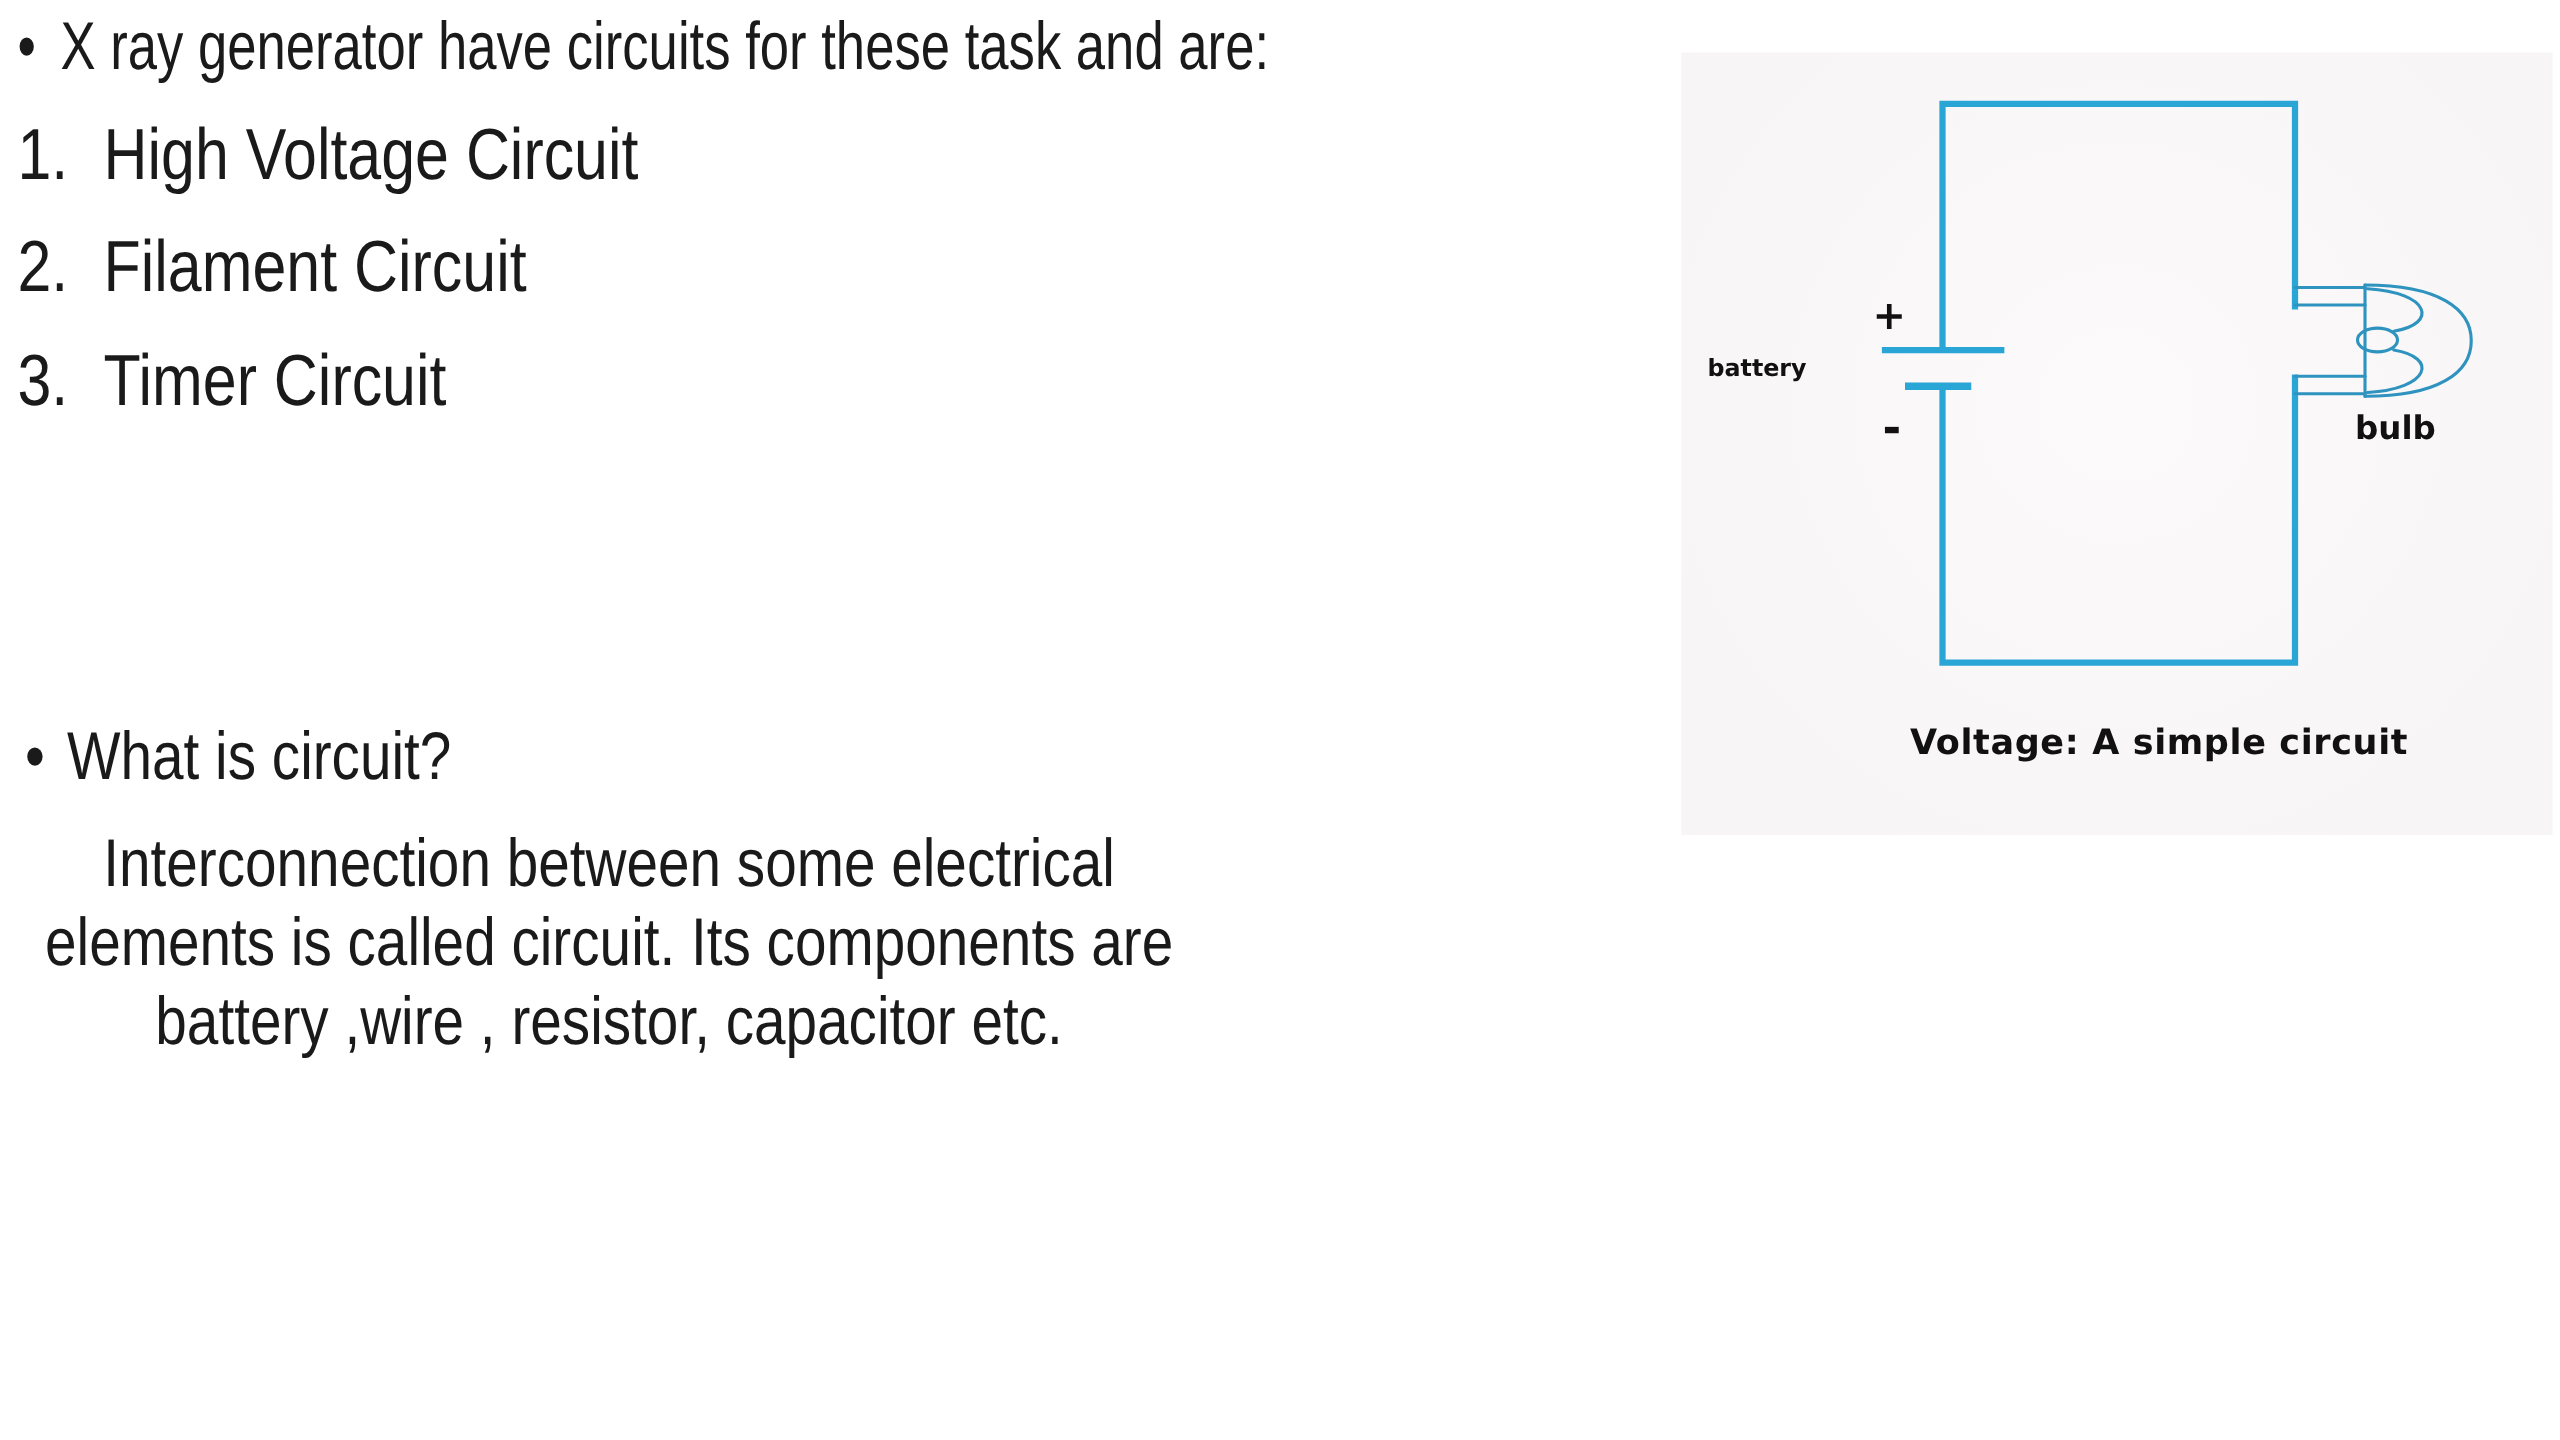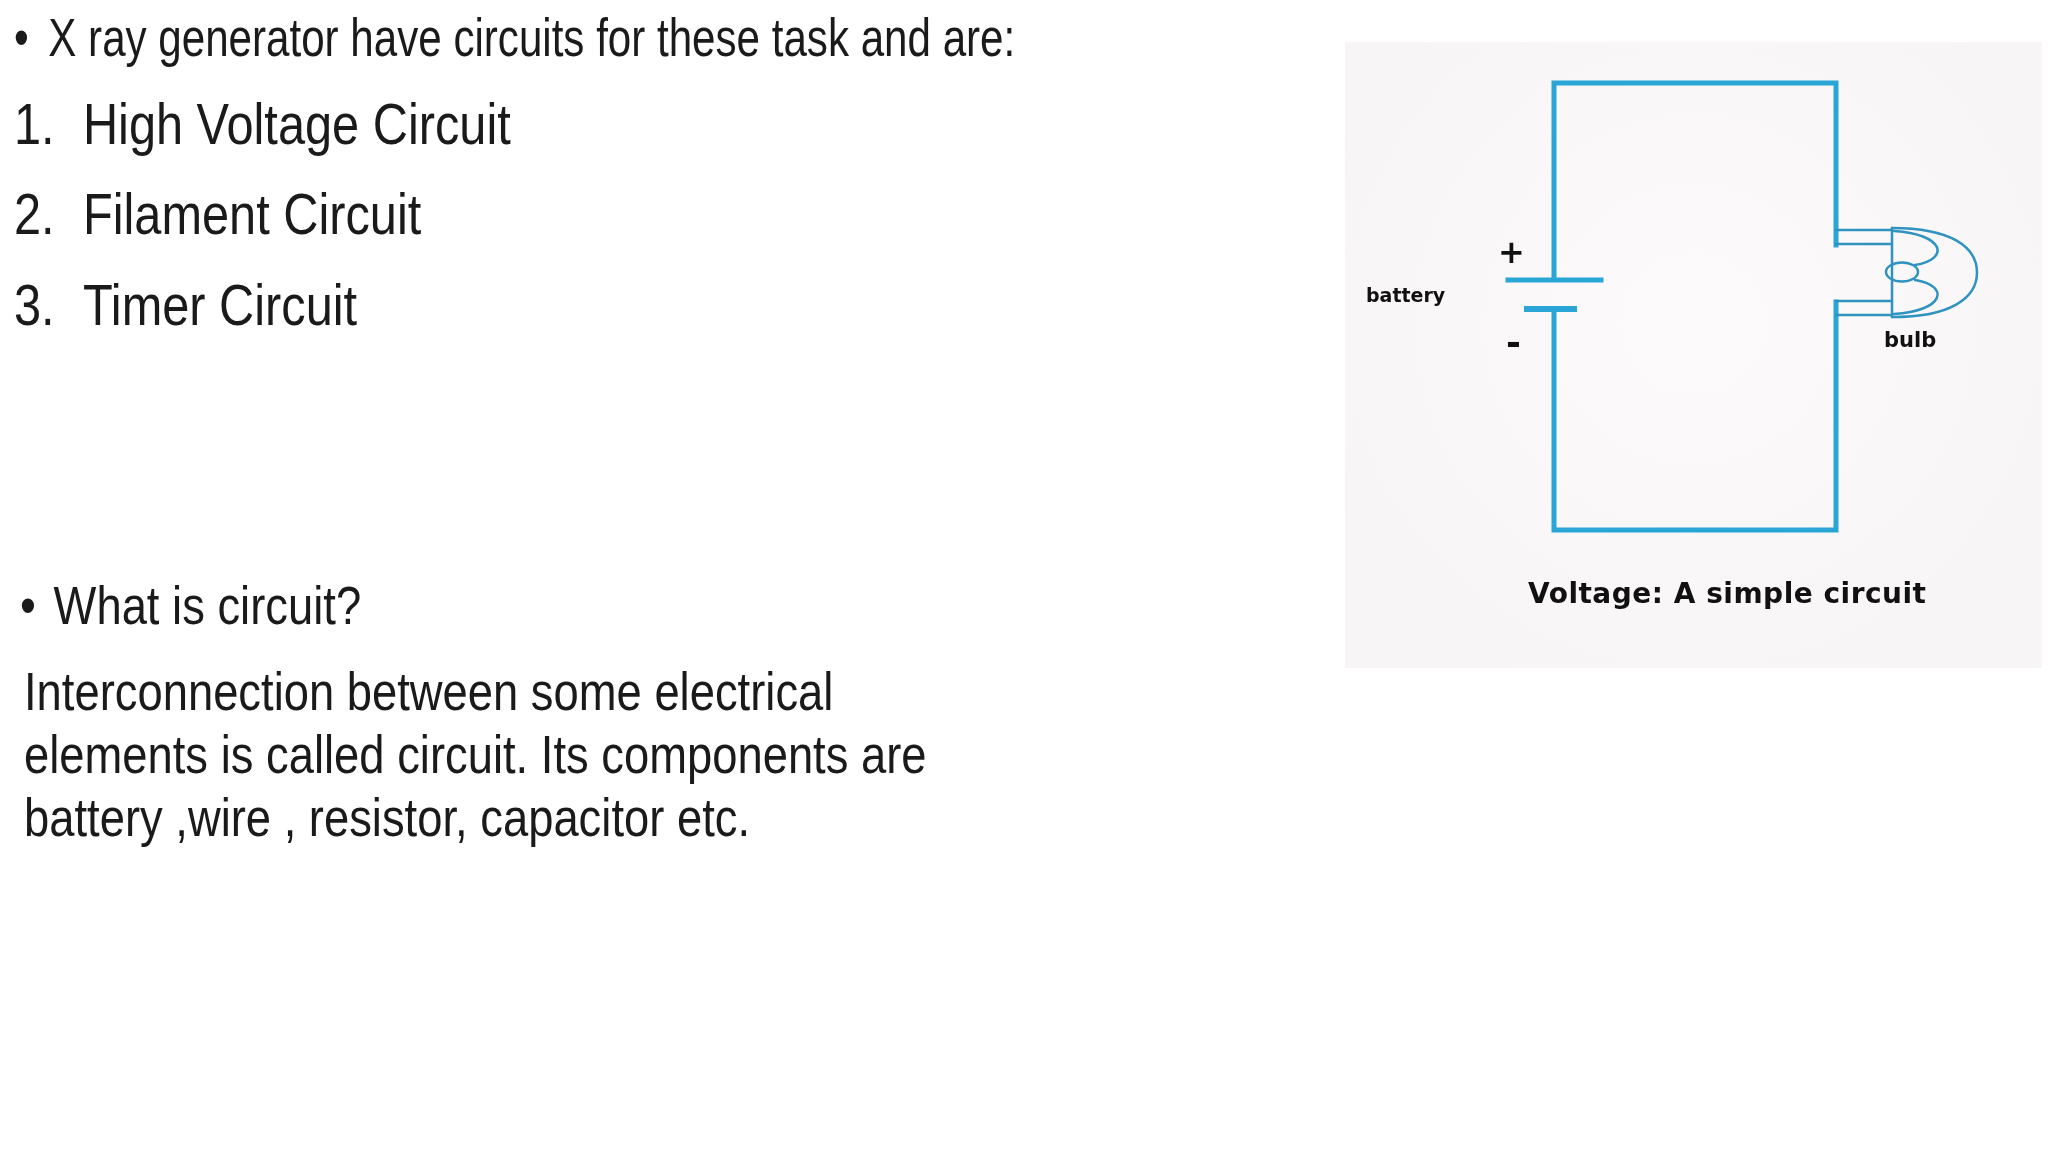--- a/index.html
+++ b/index.html
@@ -19,21 +19,21 @@
   .bullet-span{display:inline-block;width:44px;}
   .bullet-span2{display:inline-block;width:40px;}
   .fig-panel{
     left:1345px;top:42px;width:697px;height:626px;
     background:radial-gradient(ellipse at 50% 45%, #fcfafa 0%, #f8f5f6 80%);
   }
   .fig-label{font-family:"DejaVu Sans","Liberation Sans",sans-serif;font-weight:bold;color:#111;}
   .lbl-plus{left:1498px;top:233px;font-size:32px;}
   .lbl-battery{left:1366px;top:284px;font-size:19px;}
   .lbl-minus{left:1506px;top:322px;font-size:36px;}
-  .lbl-bulb{left:1884px;top:328px;font-size:21px;}
+  .lbl-bulb{left:1884px;top:328px;font-size:26px;}
   .lbl-caption{left:1528px;top:577px;font-size:28px;letter-spacing:0.5px;}
   svg{display:block;}
 </style>
 </head>
 <body>
 
 <div class="abs slide-text line cond-more" style="left:14px;top:5px;">
   <span class="bullet-span">•</span><span>X ray generator have circuits for these task and are:</span>
 </div>
 
@@ -47,21 +47,21 @@
 </div>
 <div class="abs list-row cond" style="left:14px;top:270px;">
   <span class="list-num">3.</span>
     <span>Timer Circuit</span>
 </div>
 
 <div class="abs slide-text line cond" style="left:20px;top:573px;">
   <span class="bullet-span2">•</span><span>What is circuit?</span>
 </div>
 
-<div class="abs" style="left:24px;top:660px;">
+<div class="abs" style="left:36px;top:660px;text-align:center;">
   <div class="slide-text line cond" style="line-height:63px;">Interconnection between some electrical</div>
   <div class="slide-text line cond" style="line-height:63px;">elements is called circuit. Its components are</div>
   <div class="slide-text line cond" style="line-height:63px;">battery ,wire , resistor, capacitor etc.</div>
 </div>
 
 <div class="abs fig-panel"></div>
 
 <svg class="abs" style="left:1345px;top:42px;" width="697" height="626" viewBox="1345 42 697 626">
 
   <g fill="none" stroke-linecap="square" stroke="#2aa6d6">

